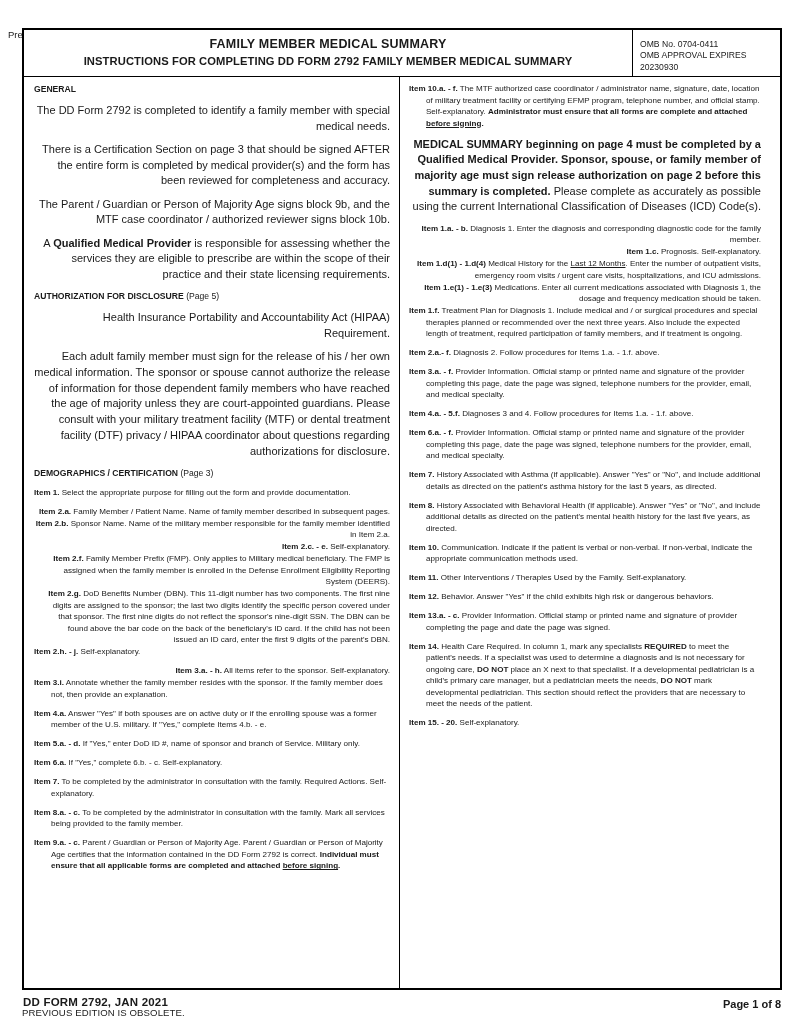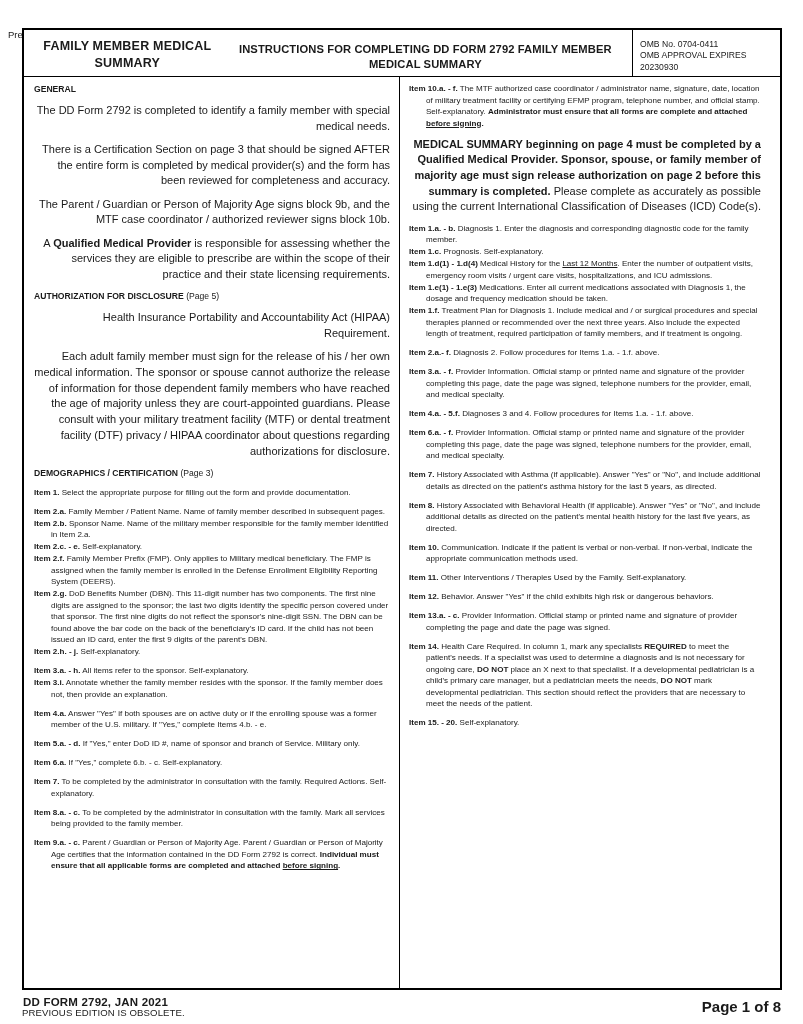--- a/index.html
+++ b/index.html
@@ -52,22 +52,22 @@
   
   .header {
     display: flex;
     border-bottom: 1.5px solid #000;
     height: 47px;
     box-sizing: border-box;
   }
   .header-titles {
     flex: 1 1 auto;
     display: flex;
-    flex-direction: row;
-    align-items: flex-end;
+    flex-direction: column;
+    align-items: center;
     justify-content: center;
     padding: 3px 6px 4px 6px;
     box-sizing: border-box;
   }
   .title-main {
     font-size: 12.5px;
     font-weight: bold;
     letter-spacing: 0.2px;
     line-height: 1.35;
     text-align: center;
@@ -136,20 +136,21 @@
   }
   .item {
     font-size: 8.05px;
     line-height: 1.43;
     margin: 0 0 7.5px 0;
     padding-left: 17px;
     text-indent: -17px;
   }
   .item.tight {
     margin-bottom: 0.5px;
+    text-align: right;
   }
   .b { font-weight: bold; }
   .u { text-decoration: underline; }
   .bu { font-weight: bold; text-decoration: underline; }
 
   
   .footer {
     position: absolute;
     left: 22px;
     top: 996px;
@@ -171,21 +172,21 @@
     right: 0;
     top: 11px;
     text-align: left;
     font-size: 9.6px;
     letter-spacing: 0.1px;
   }
   .footer-right {
     position: absolute;
     right: 1px;
     top: 2px;
-    font-size: 15px;
+    font-size: 11px;
     font-weight: bold;
     white-space: nowrap;
   }
 </style>
 </head>
 <body>
 
 <div class="page">
 
   <div class="prescribed">

